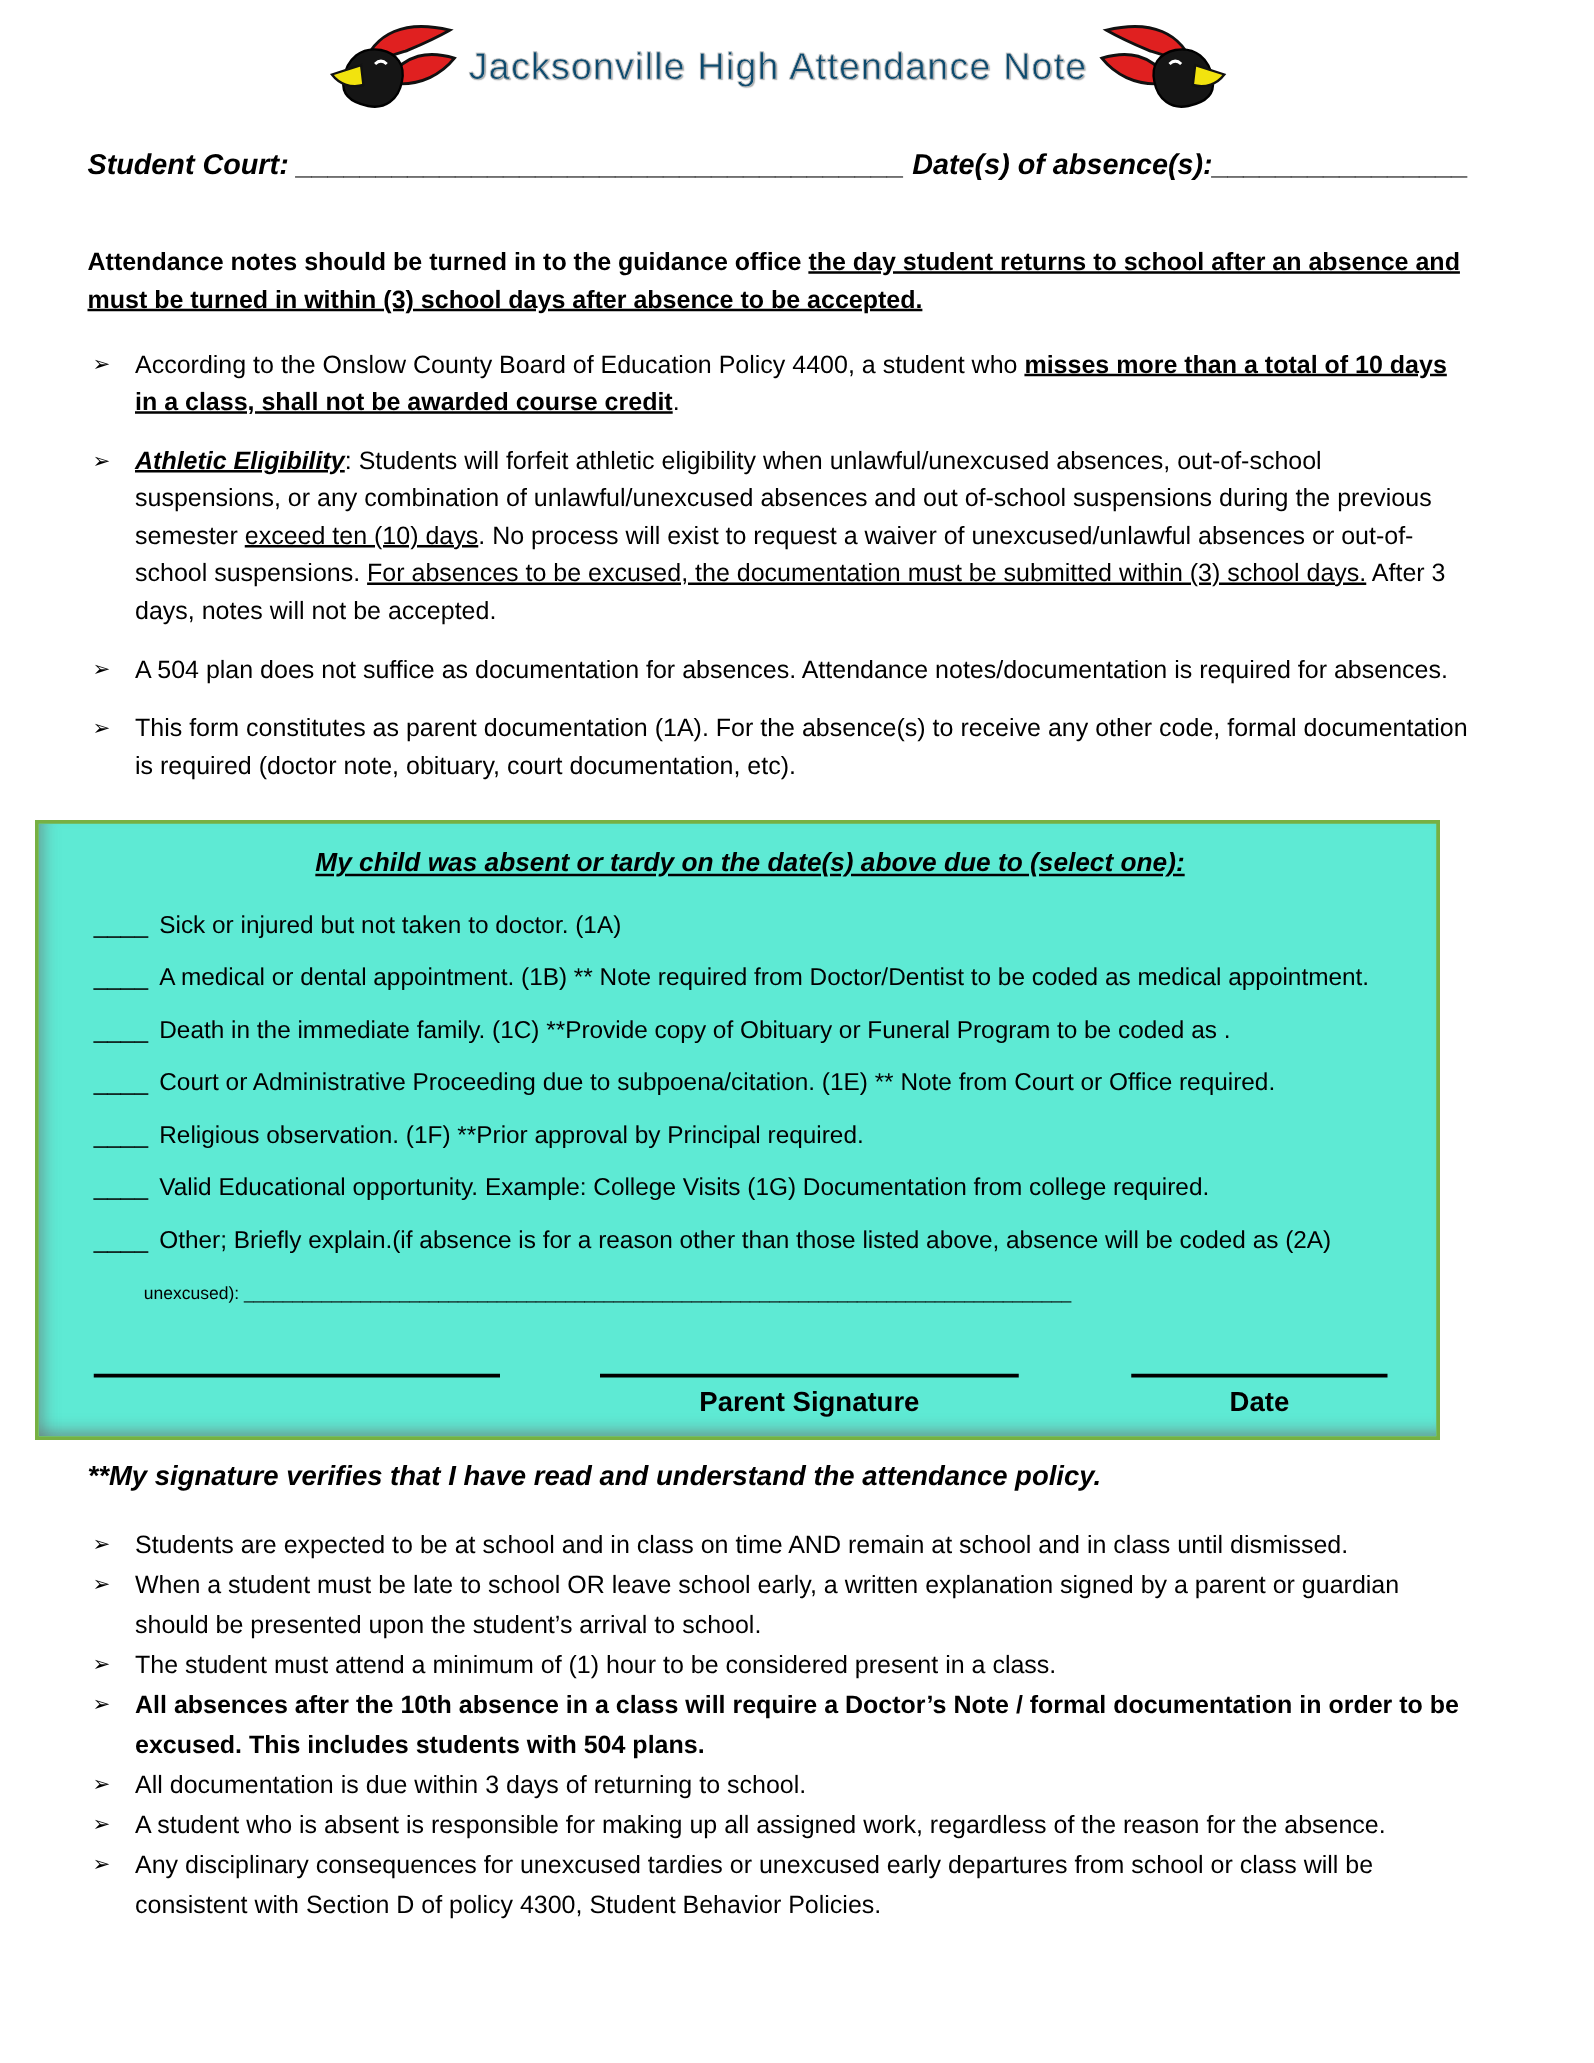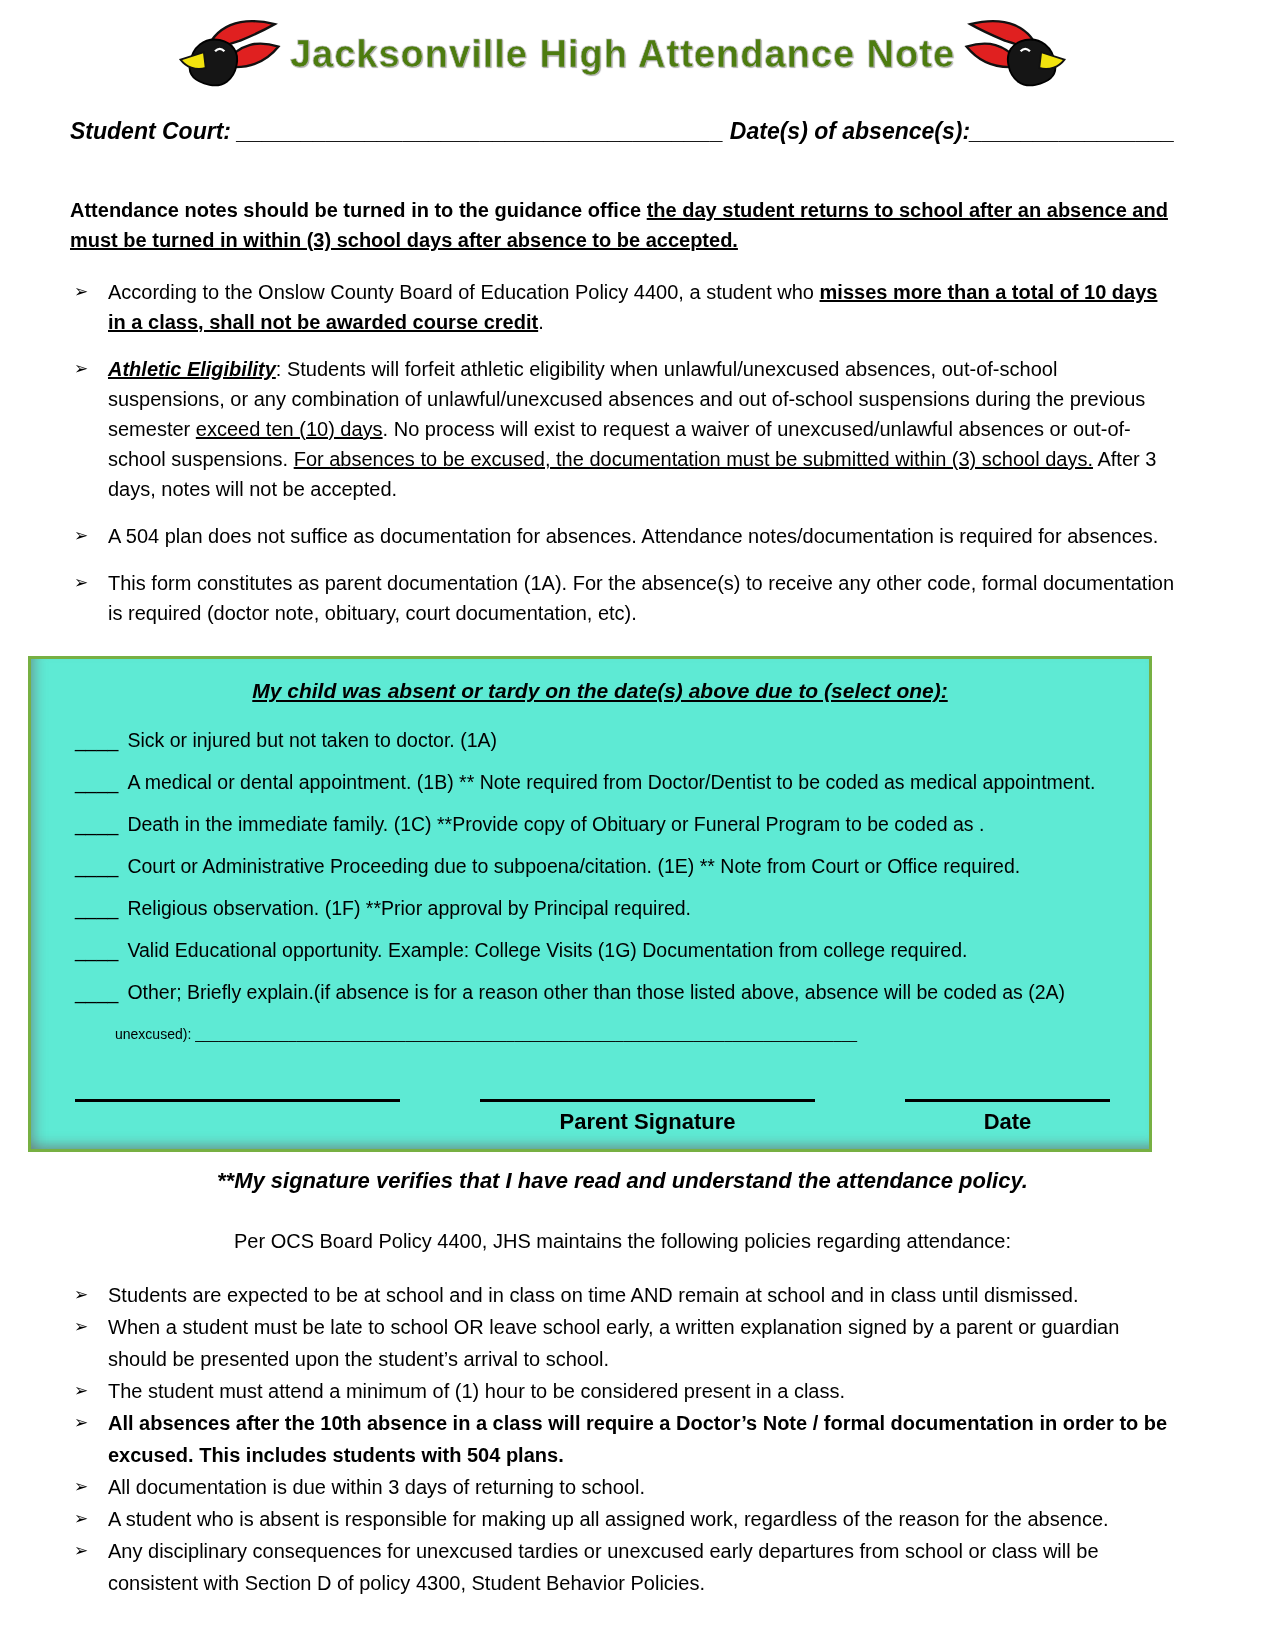--- a/index.html
+++ b/index.html
@@ -10,22 +10,22 @@
     padding:6px 100px 0 70px;
     overflow:hidden;
     font-family:"Liberation Sans","DejaVu Sans",sans-serif;
     color:#000;
     background:#fff;
   }
   
   .header { display:flex; align-items:center; justify-content:center; gap:6px; height:96px; }
   .logo { width:108px; height:84px; flex:0 0 auto; }
   .page-title {
-    font-size:38px; font-weight:bold; letter-spacing:1px;
-    color:#4d7c0f;
+    font-size:30px; font-weight:normal; letter-spacing:1px;
+    color:#0c4a6e;
     -webkit-text-stroke:0.6px #bdbdbd;
     text-shadow:1px 1px 1px #aaaaaa, -1px -1px 0 #f8f8f8;
     white-space:nowrap;
   }
   
   .student-line { margin-top:16px; font-size:23px; font-weight:bold; font-style:italic; white-space:nowrap; }
   .student-line .blank { font-style:italic; letter-spacing:0; }
   
   .intro { margin:50px 0 0 0; font-weight:bold; font-size:20px; line-height:30px; }
   .u  { text-decoration:underline; }
@@ -53,21 +53,21 @@
   .option { font-size:19.5px; line-height:30px; margin-bottom:12px; }
   .opt-blank { margin-right:9px; }
   .option-cont { margin-left:40px; font-size:14px; line-height:30px; }
   .sig-row { display:flex; margin-top:50px; }
   .sig-col1 { width:325px; }
   .sig-col2 { width:335px; margin-left:80px; }
   .sig-col3 { width:205px; margin-left:90px; }
   .sig-line { border-bottom:3px solid #000; height:0; }
   .sig-label { margin-top:7px; text-align:center; font-weight:bold; font-size:22px; }
   
-  .sig-note { margin:16px 0 0 0; font-size:22px; font-weight:bold; font-style:italic;text-align:center; }
+  .sig-note { margin:16px 0 0 0; font-size:22px; font-weight:bold; font-style:italic; }
   .policy-heading { margin:36px 0 0 0; text-align:center; font-size:20px; }
   .policies { margin-top:26px; }
   .policy { display:flex; }
   .policy .policy-text { font-size:20px; line-height:32px; }
   .policy .bullet-glyph { line-height:32px; }
   .bold { font-weight:bold; }
 </style>
 </head>
 <body>
 
@@ -145,21 +145,20 @@
         <div class="sig-label">Parent Signature</div>
       </div>
       <div class="sig-col3">
         <div class="sig-line"></div>
         <div class="sig-label">Date</div>
       </div>
     </div>
   </div>
 
   <p class="sig-note">**My signature verifies that I have read and understand the attendance policy.</p>
-  <p class="policy-heading">Per OCS Board Policy 4400, JHS maintains the following policies regarding attendance:</p>
 
   <div class="policies">
     <div class="policy">
       <span class="bullet-glyph">➢</span>
       <div class="policy-text">Students are expected to be at school and in class on time AND remain at school and in class until dismissed.</div>
     </div>
     <div class="policy">
       <span class="bullet-glyph">➢</span>
       <div class="policy-text">When a student must be late to school OR leave school early, a written explanation signed by a parent or guardian should be presented upon the student’s arrival to school.</div>
     </div>

